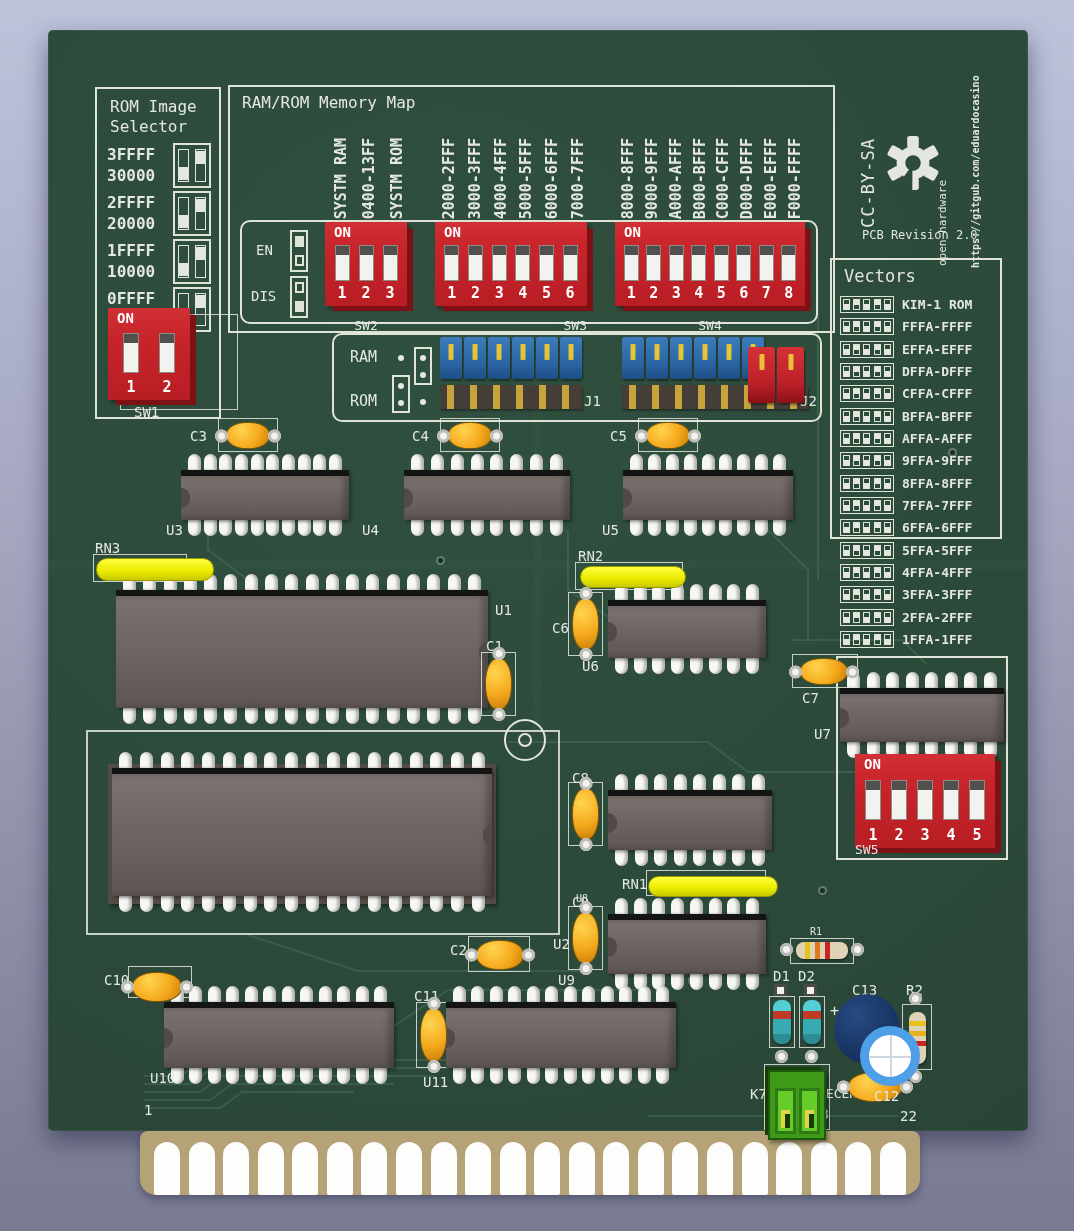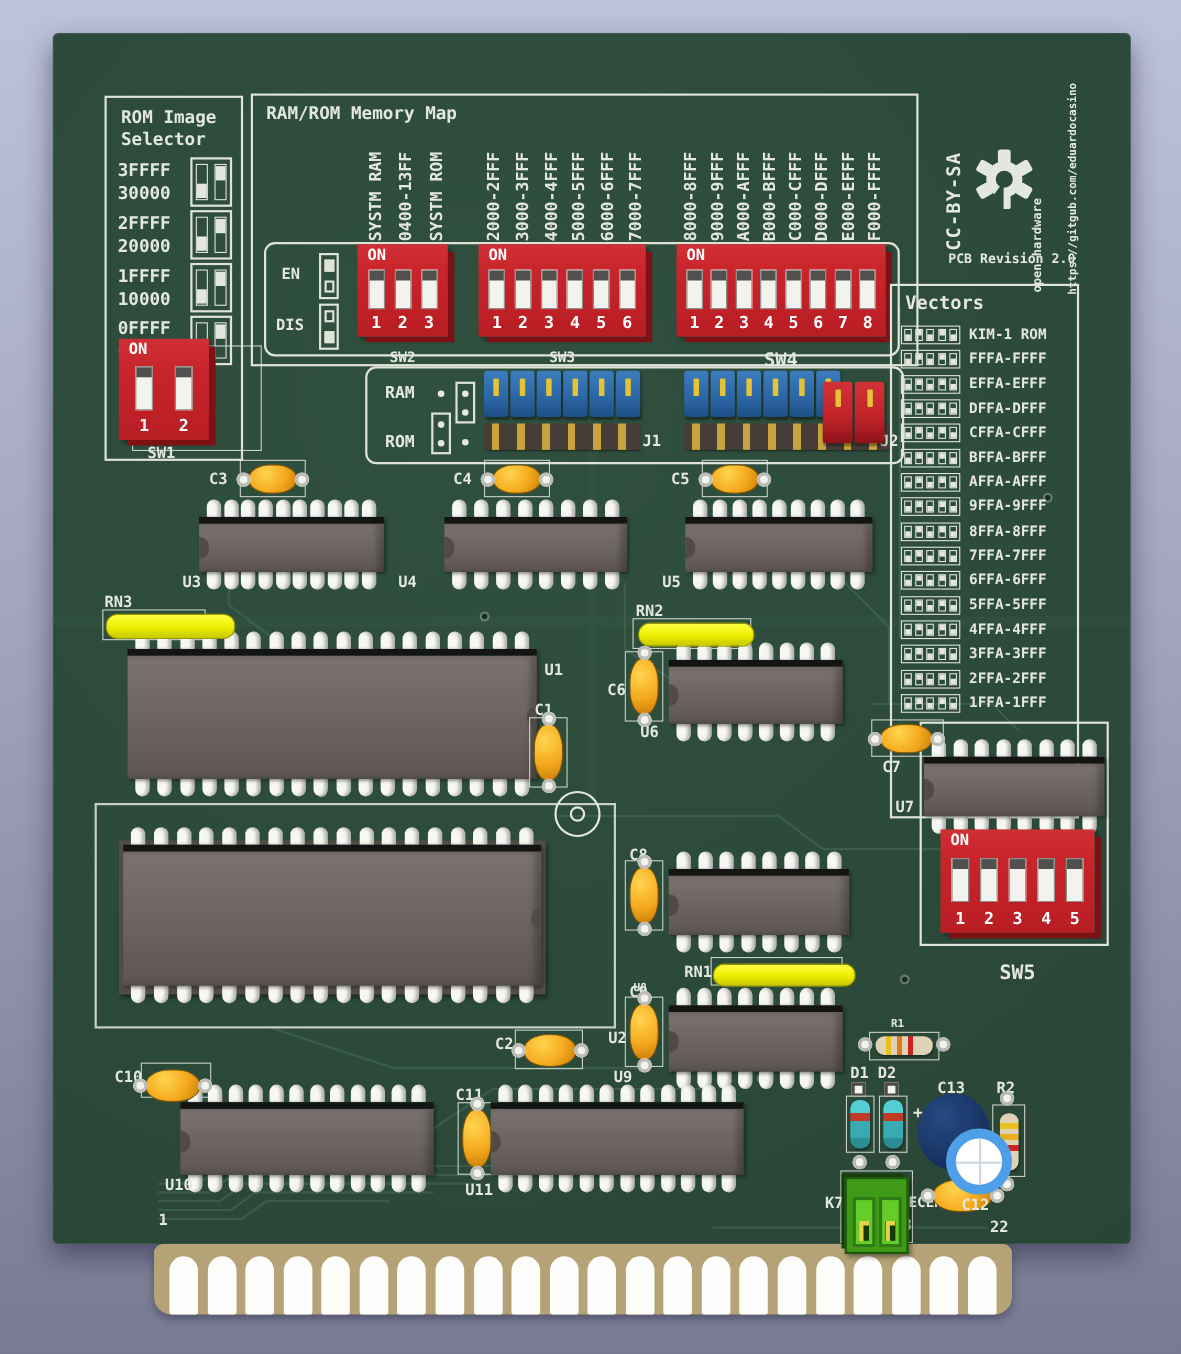--- a/index.html
+++ b/index.html
@@ -9,21 +9,21 @@
     font-family: "DejaVu Sans Mono", monospace;
     position: relative; overflow: hidden;
   }
   .board {
     position:absolute; left:48px; top:30px; width:980px; height:1101px;
     background: radial-gradient(circle at 40% 30%, #30503f 0%, #2c4a3a 60%, #294536 100%);
     border-radius:5px;
     box-shadow: 0 10px 24px rgba(30,30,60,.5), inset 0 0 0 1px rgba(255,255,255,.07);
   }
   .traces { position:absolute; left:0; top:0; pointer-events:none; }
-  .silk { color:#e4e7df; font-weight:bold; position:absolute; white-space:pre; }
+  .silk { color:#e4e7df; font-weight:normal; position:absolute; white-space:pre; }
   .sbox { position:absolute; border:2px solid #dfe3d8; }
   .cbox { position:absolute; border:1.5px solid rgba(228,231,223,.85); }
   .round { border-radius:10px; }
   .vtext { writing-mode:vertical-rl; transform:rotate(180deg); display:inline-block; }
 
   
   .dip { position:absolute; background:linear-gradient(180deg,#d03035 0%,#c8242b 30%,#b81e24 100%);
          display:flex; flex-direction:column; padding:1px 5px 2px;
          box-shadow: 7px 6px 0 -1px #7e1116, 3px 3px 4px rgba(0,0,0,.4); }
   .dip .on { color:#fff; font-size:14px; font-weight:bold; padding:1px 0 0 4px; height:19px; }
@@ -300,21 +300,21 @@
       </div>
     <div class="nums">
         <span>1</span>
         <span>2</span>
         <span>3</span>
         <span>4</span>
         <span>5</span>
         <span>6</span>
       </div>
   </div>
-  <div class="silk" style="left:387px;top:288px;width:152px;text-align:center;font-size:13px;">SW3</div>
+  <div class="silk" style="left:387px;top:288px;width:152px;text-align:right;font-size:13px;">SW3</div>
   <div class="dip" style="left:567px;top:192px;width:190px;height:84px;">
     <div class="on">ON</div>
     <div class="sliders">
         <i></i>
         <i></i>
         <i></i>
         <i></i>
         <i></i>
         <i></i>
         <i></i>
@@ -324,21 +324,21 @@
         <span>1</span>
         <span>2</span>
         <span>3</span>
         <span>4</span>
         <span>5</span>
         <span>6</span>
         <span>7</span>
         <span>8</span>
       </div>
   </div>
-  <div class="silk" style="left:567px;top:288px;width:190px;text-align:center;font-size:17px;">SW4</div>
+  <div class="silk" style="left:567px;top:288px;width:190px;text-align:center;font-size:13px;">SW4</div>
 
   <div class="sbox round" style="left:284px;top:303px;width:490px;height:89px;">
     <div class="silk" style="left:16px;top:13px;font-size:15px;">RAM</div>
     <div class="silk" style="left:16px;top:57px;font-size:15px;">ROM</div>
     <span class="dot" style="left:64px;top:20px;"></span>
     <span class="dot" style="left:86px;top:64px;"></span>
     <div class="pdots" style="left:80px;top:12px;width:18px;height:38px;">
         <i></i>
         <i></i>
       </div>
@@ -385,21 +385,21 @@
         <rect x="-6" y="-28" width="12" height="13" rx="2.5" transform="rotate(300)"></rect>
       </g>
       <circle r="8" fill="#2d4b3b"></circle>
       <path d="M0,2 L-9,30 L9,30 Z" fill="#2d4b3b" transform="rotate(18)"></path>
     </svg>
   </div>
   <div class="silk vtext" style="left:888px;top:86px;height:150px;font-size:11px;">open hardware</div>
   <div class="silk vtext" style="left:922px;top:30px;height:208px;font-size:10px;font-weight:bold;">https://gitgub.com/eduardocasino</div>
   <div class="silk" style="left:814px;top:198px;font-size:12px;">PCB Revision 2.0</div>
 
-  <div class="sbox" style="left:761px;top:228px;width:172px;height:486px;">
+  <div class="sbox" style="left:782px;top:228px;width:172px;height:281px;">
     <div class="silk" style="left:12px;top:6px;font-size:17px;">Vectors</div>
     <div class="vrows" style="left:8px;top:36px;width:158px;height:352px;">
 
         <div class="vrow">
           <span class="vsw">
             <i></i>
             <i></i>
             <i></i>
             <i></i>
             <i></i>
@@ -609,21 +609,21 @@
         <i></i>
       </div>
     <div class="nums">
         <span>1</span>
         <span>2</span>
         <span>3</span>
         <span>4</span>
         <span>5</span>
       </div>
   </div>
-  <div class="silk" style="left:807px;top:844px;width:140px;text-align:center;font-size:18px;">SW5</div>
+  <div class="silk" style="left:807px;top:812px;width:140px;text-align:left;font-size:13px;">SW5</div>
 
   <div class="cbox" style="left:170px;top:388px;width:60px;height:34px;"></div>
   <div class="cap cap-h" style="left:178px;top:392px;width:44px;height:27px;"></div>
   <div class="silk" style="left:142px;top:398px;font-size:14px;">C3</div>
   <div class="ic" style="left:133px;top:424px;width:168px;height:82px;">
     <div class="pins top">
         <i></i>
         <i></i>
         <i></i>
         <i></i>

